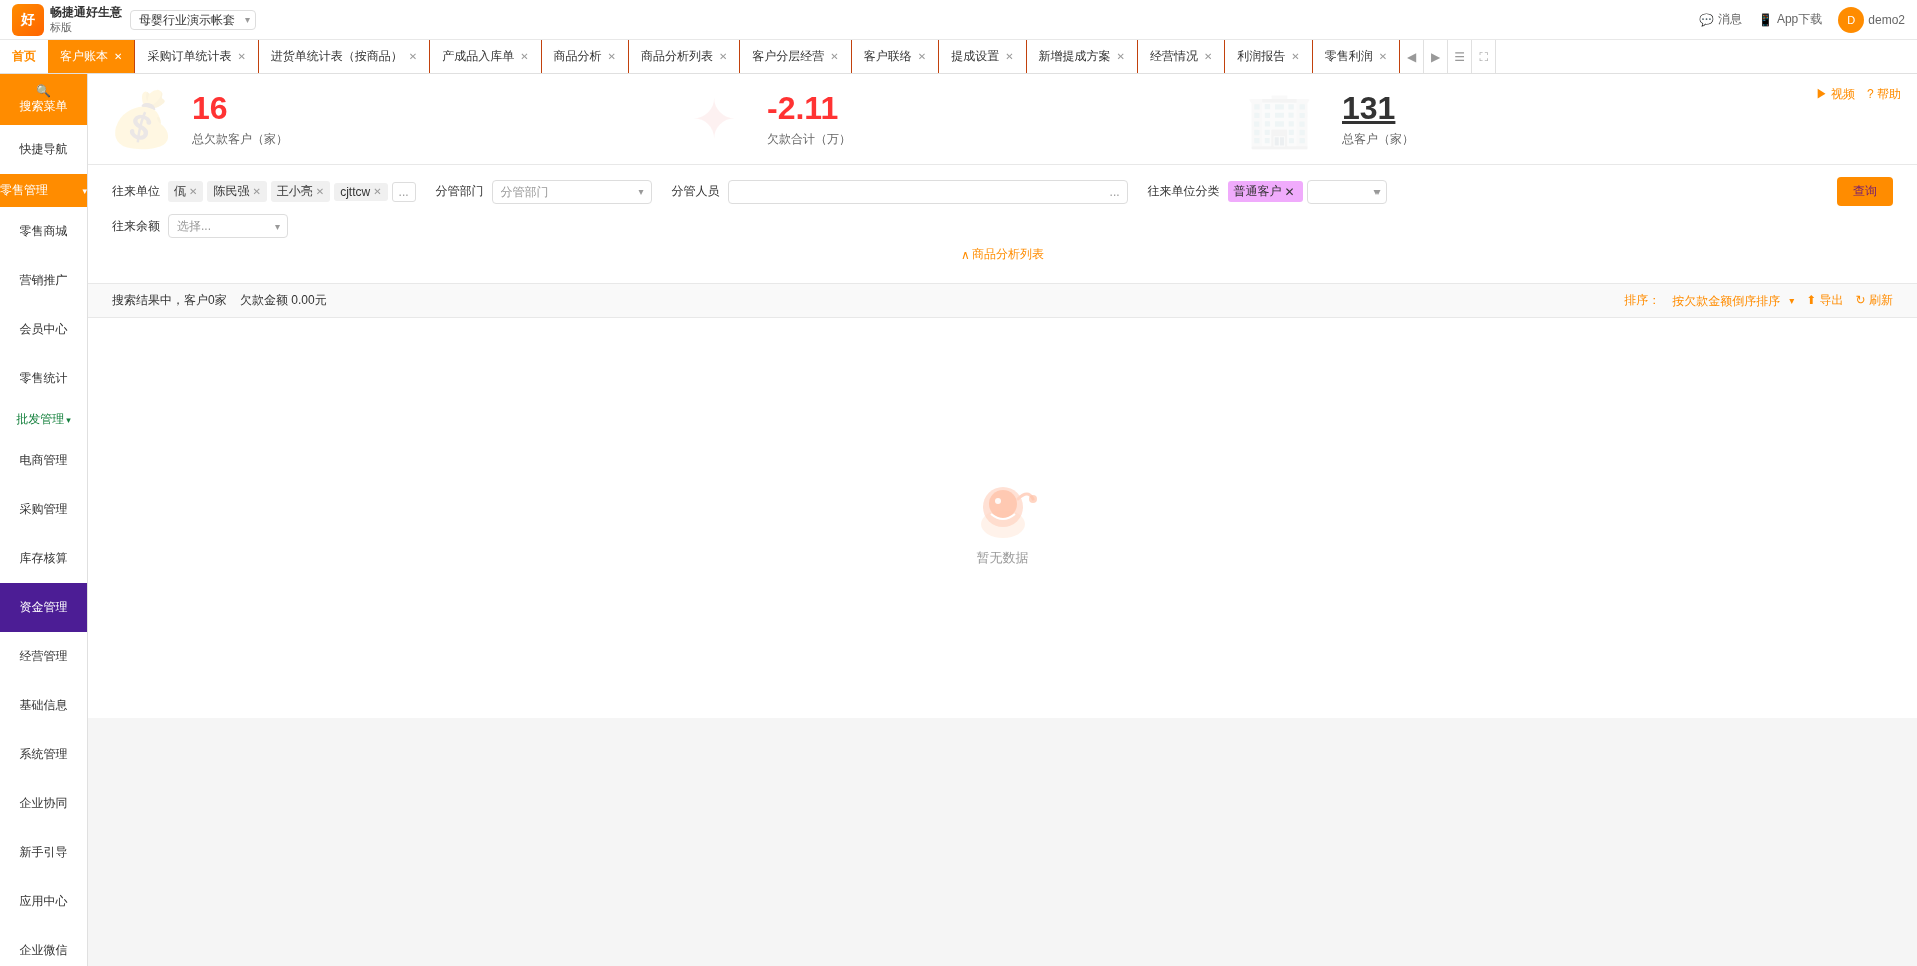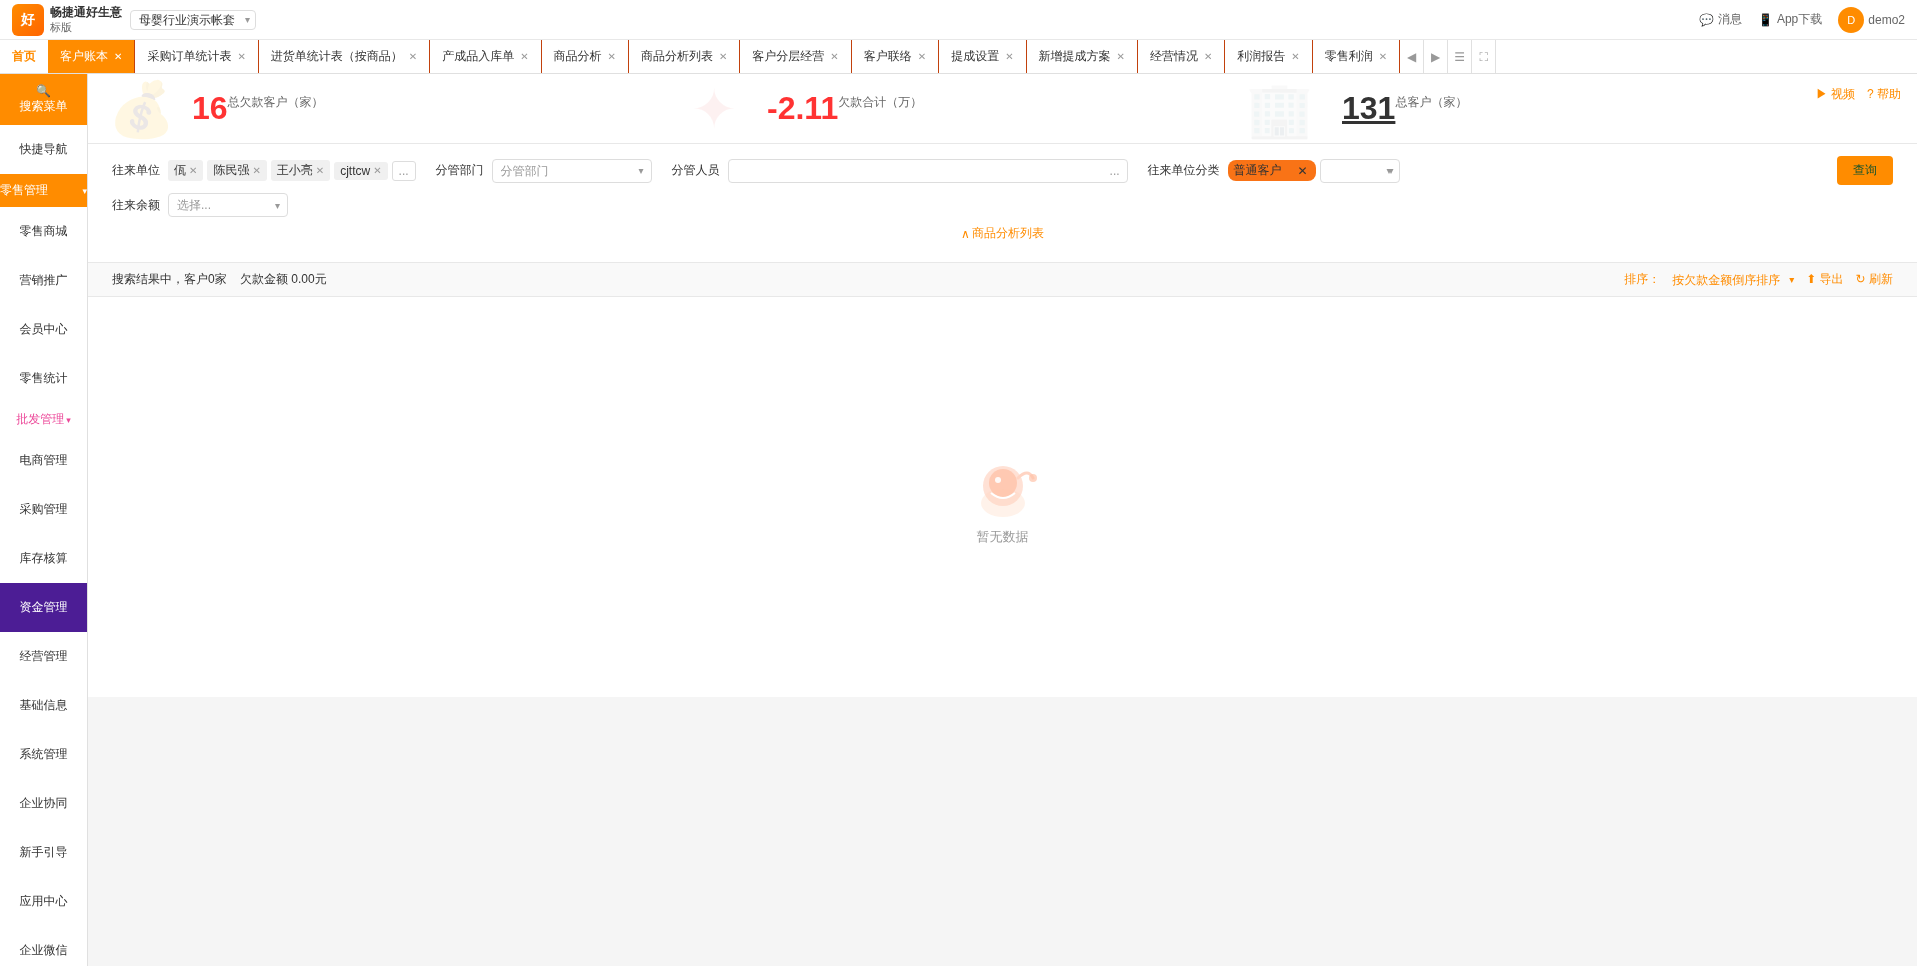--- a/index.html
+++ b/index.html
@@ -82,21 +82,21 @@
     .sidebar-nav-item {
       padding: 16px 0;
       text-align: center;
       color: #333;
       cursor: pointer;
       font-size: 12px;
     }
     .sidebar-group {
       padding: 8px 0;
       text-align: center;
-      color: #ec4899;
+      color: #15803d;
       cursor: pointer;
       font-size: 12px;
       display: flex;
       align-items: center;
       justify-content: center;
       gap: 2px;
     }
     .sidebar-group.active { background: #ff8c00; color: #fff; justify-content: space-between; }
 
     
@@ -108,20 +108,21 @@
       display: flex;
       align-items: center;
       padding: 16px 24px;
       border-bottom: 1px solid #e8e8e8;
       gap: 0;
       position: relative;
     }
     .stat-block {
       flex: 1;
       display: flex;
+      flex-direction: column;
       align-items: flex-start;
       padding: 0 24px;
       position: relative;
     }
     .stat-number { font-size: 32px; font-weight: bold; color: #ff3333; }
     .stat-number.dark { color: #333; }
     .stat-label { font-size: 12px; color: #666; margin-top: 4px; }
     .stat-actions { display: flex; align-items: flex-start; gap: 12px; font-size: 12px; color: #ff8c00; position: absolute; top: 12px; right: 16px; cursor: pointer; }
 
     
@@ -162,21 +163,21 @@
     .filter-input-wrapper .ellipsis { position: absolute; right: 8px; color: #999; font-size: 12px; cursor: pointer; }
     .filter-input {
       border: 1px solid #ddd;
       border-radius: 4px;
       padding: 4px 28px 4px 8px;
       font-size: 12px;
       width: 100%;
       color: #999;
     }
     .unit-class-tags { display: flex; align-items: center; gap: 4px; }
-    .unit-class-tag { background: #f97316; border-radius: 8px; padding: 2px 8px 2px 6px; font-size: 12px; color: #333; display: flex; align-items: center; gap: 16px; }
+    .unit-class-tag { background: #f0abfc; border-radius: 3px; padding: 2px 8px 2px 6px; font-size: 12px; color: #333; display: flex; align-items: center; gap: 3px; }
     .collapse-btn { color: #ff8c00; font-size: 12px; cursor: pointer; display: flex; align-items: center; gap: 2px; text-align: center; margin: 8px auto; width: fit-content; }
 
     
     .search-result-bar {
       background: #f9f9f9;
       padding: 8px 24px;
       display: flex;
       align-items: center;
       justify-content: space-between;
       border-bottom: 1px solid #e8e8e8;
@@ -184,21 +185,21 @@
       color: #333;
     }
     .result-actions { display: flex; align-items: center; gap: 12px; color: #ff8c00; cursor: pointer; }
     .sort-select-wrapper { position: relative; display: inline-flex; align-items: center; }
     .sort-select { border: none; background: transparent; color: #ff8c00; font-size: 12px; appearance: none; padding-right: 14px; cursor: pointer; }
     .sort-select-wrapper::after { content: '▾'; position: absolute; right: 0; color: #ff8c00; pointer-events: none; font-size: 10px; }
 
     
     .query-btn {
       background: #ff8c00;
-      color: #14532d;
+      color: #701a75;
       border: none;
       border-radius: 4px;
       padding: 6px 16px;
       font-size: 12px;
       cursor: pointer;
       white-space: nowrap;
     }
 
     
     .table-area { background: #fff; margin: 0; }

